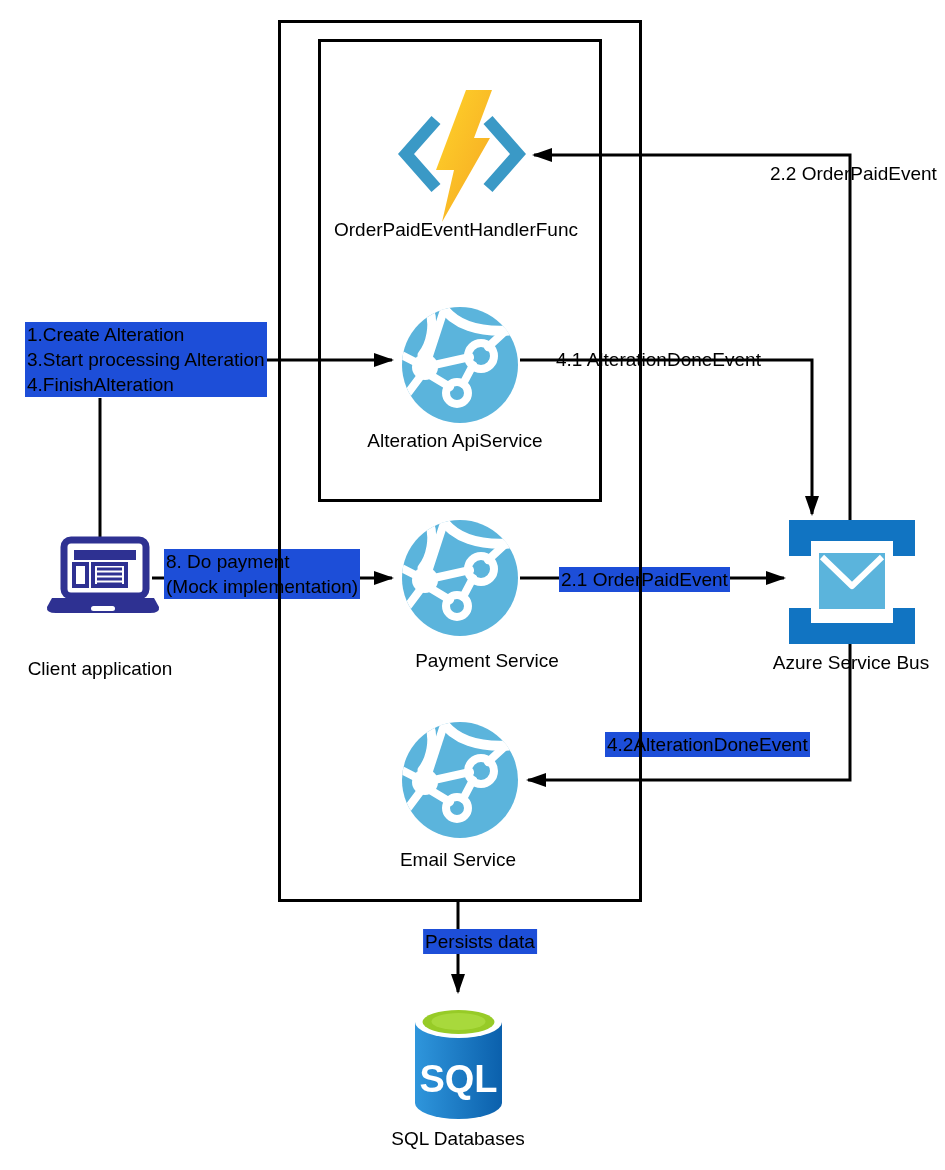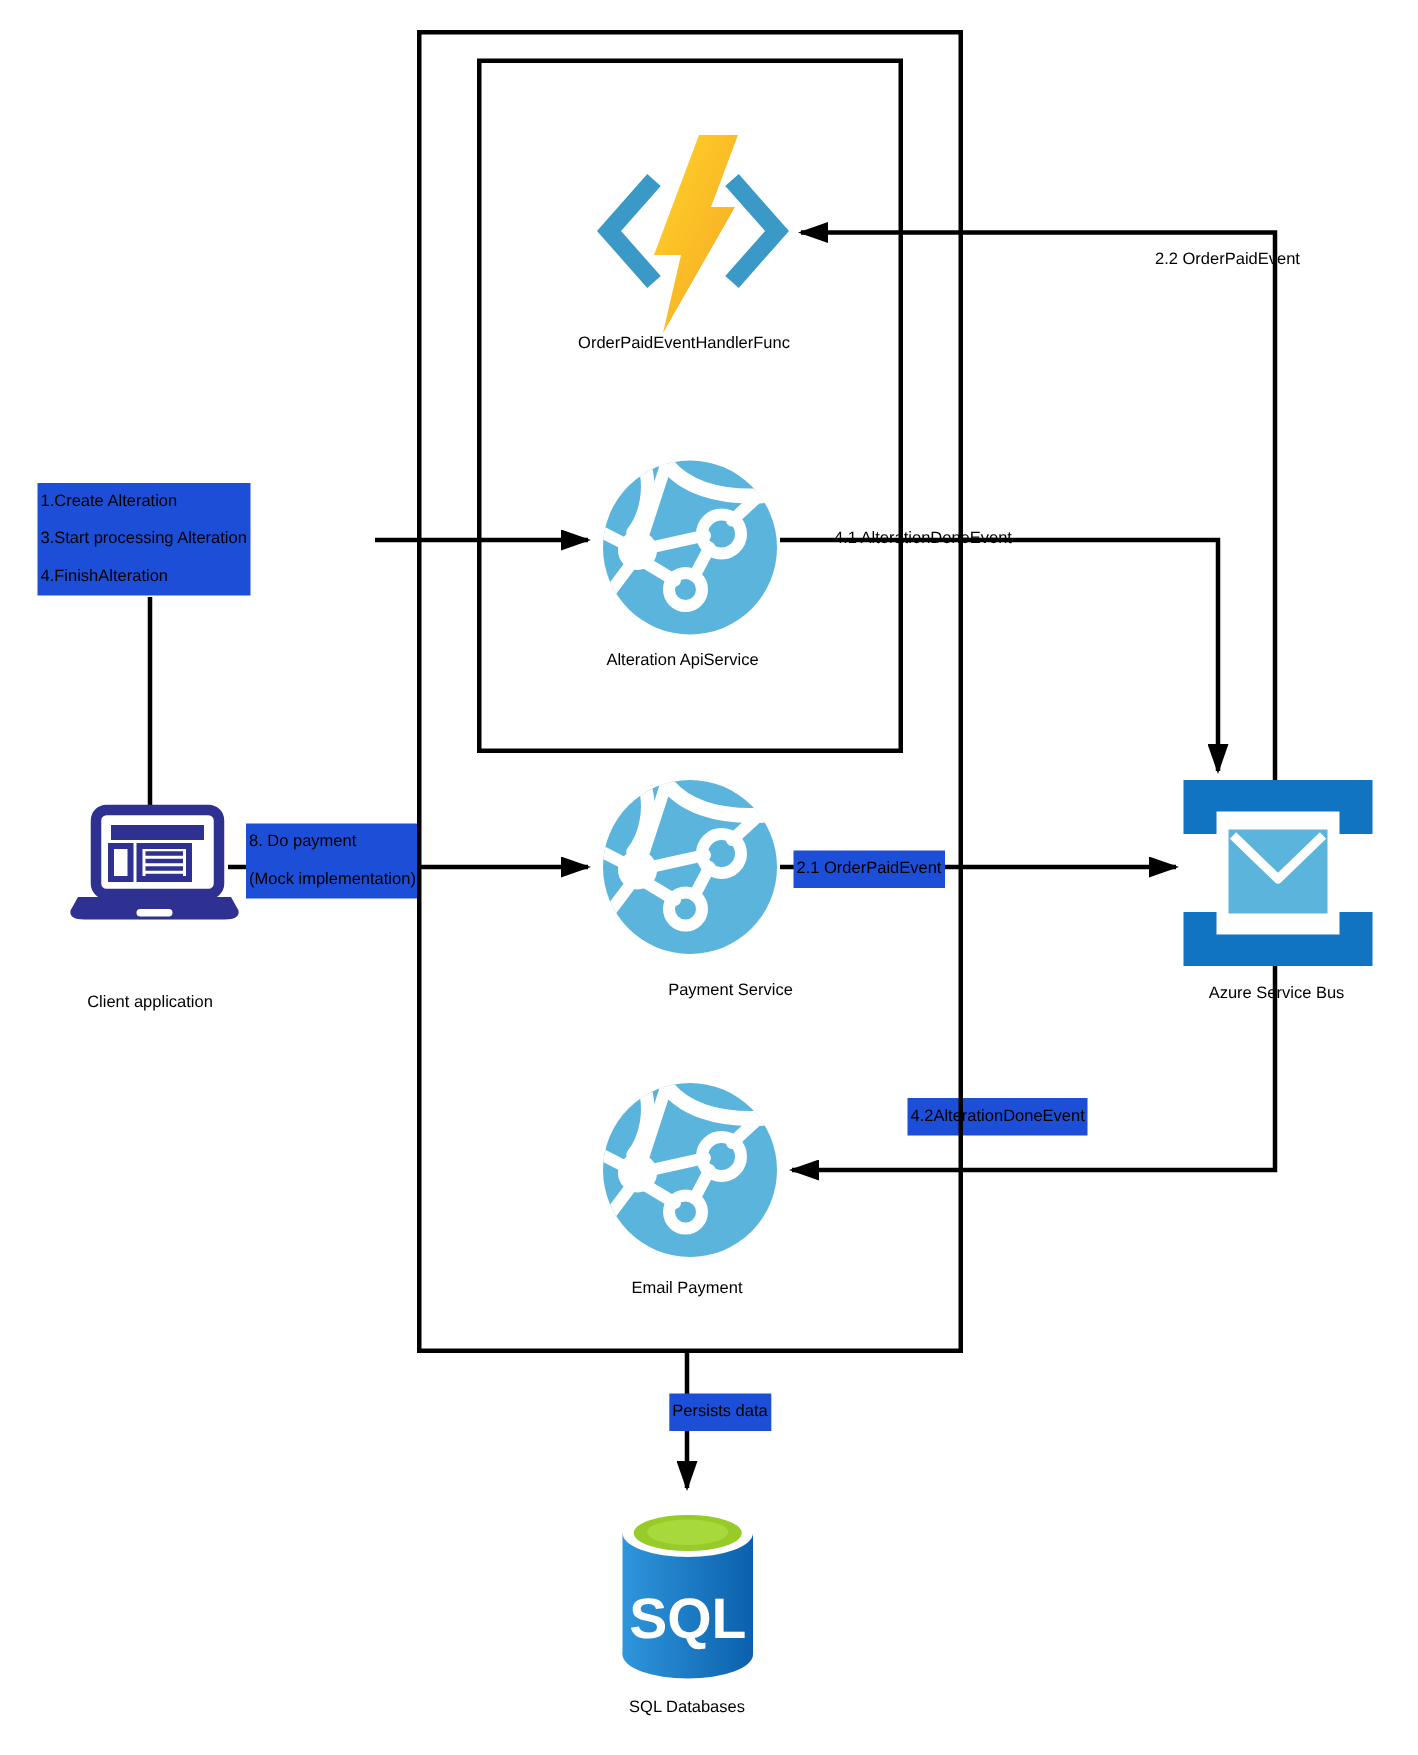--- a/index.html
+++ b/index.html
@@ -3,21 +3,21 @@
 <meta charset="utf-8">
 <style>
   html,body{margin:0;padding:0;background:#fff;}
   #canvas{
     position:relative;width:945px;height:1170px;background:#ffffff;overflow:hidden;
     font-family:"Liberation Sans",sans-serif;color:#000;
   }
   svg.layer{position:absolute;left:0;top:0;z-index:1;}
   .labels{position:absolute;left:0;top:0;width:945px;height:1170px;z-index:2;pointer-events:none;}
   .lbl{
-    position:absolute;font-size:11px;line-height:25px;white-space:pre-line;
+    position:absolute;font-size:19px;line-height:25px;white-space:pre-line;
     color:#000;
   }
   .lbl.bg{background:#1d4ed8;padding:0 2px;}
   .lbl.center{transform:translateX(-50%);white-space:nowrap;text-align:right;}
   .borders{position:absolute;left:0;top:0;width:945px;height:1170px;z-index:3;pointer-events:none;}
   .box{position:absolute;border:3px solid #000;box-sizing:border-box;background:transparent;}
   .outer-box{left:278px;top:20px;width:364px;height:882px;}
   .inner-box{left:318px;top:39px;width:284px;height:463px;}
 </style>
 </head>
@@ -115,37 +115,37 @@
   </svg>
 
   <div class="labels">
     <div class="lbl bg" style="left:25px;top:322px;">1.Create Alteration
 3.Start processing Alteration
 4.FinishAlteration</div>
 
     <div class="lbl bg" style="left:164px;top:549px;">8. Do payment
 (Mock implementation)</div>
 
-    <div class="lbl bg" style="left:529px;top:567px;text-align:center;">2.1 OrderPaidEvent</div>
+    <div class="lbl bg" style="left:559px;top:567px;text-align:center;">2.1 OrderPaidEvent</div>
 
     <div class="lbl" style="left:556px;top:347px;">4.1 AlterationDoneEvent</div>
 
     <div class="lbl" style="left:770px;top:161px;">2.2 OrderPaidEvent</div>
 
     <div class="lbl bg" style="left:605px;top:732px;">4.2AlterationDoneEvent</div>
 
     <div class="lbl bg center" style="left:480px;top:929px;">Persists data</div>
 
     <div class="lbl center" style="left:456px;top:217px;">OrderPaidEventHandlerFunc</div>
 
     <div class="lbl center" style="left:455px;top:428px;">Alteration ApiService</div>
 
     <div class="lbl center" style="left:455px;top:648px;margin-left:32px;">Payment Service</div>
 
-    <div class="lbl center" style="left:458px;top:847px;">Email Payment</div>
+    <div class="lbl center" style="left:458px;top:847px;">Email Service</div>
 
     <div class="lbl center" style="left:100px;top:656px;">Client application</div>
 
     <div class="lbl center" style="left:851px;top:650px;">Azure Service Bus</div>
 
     <div class="lbl center" style="left:458px;top:1126px;">SQL Databases</div>
   </div>
 
   <div class="borders">
     <div class="box outer-box"></div>

